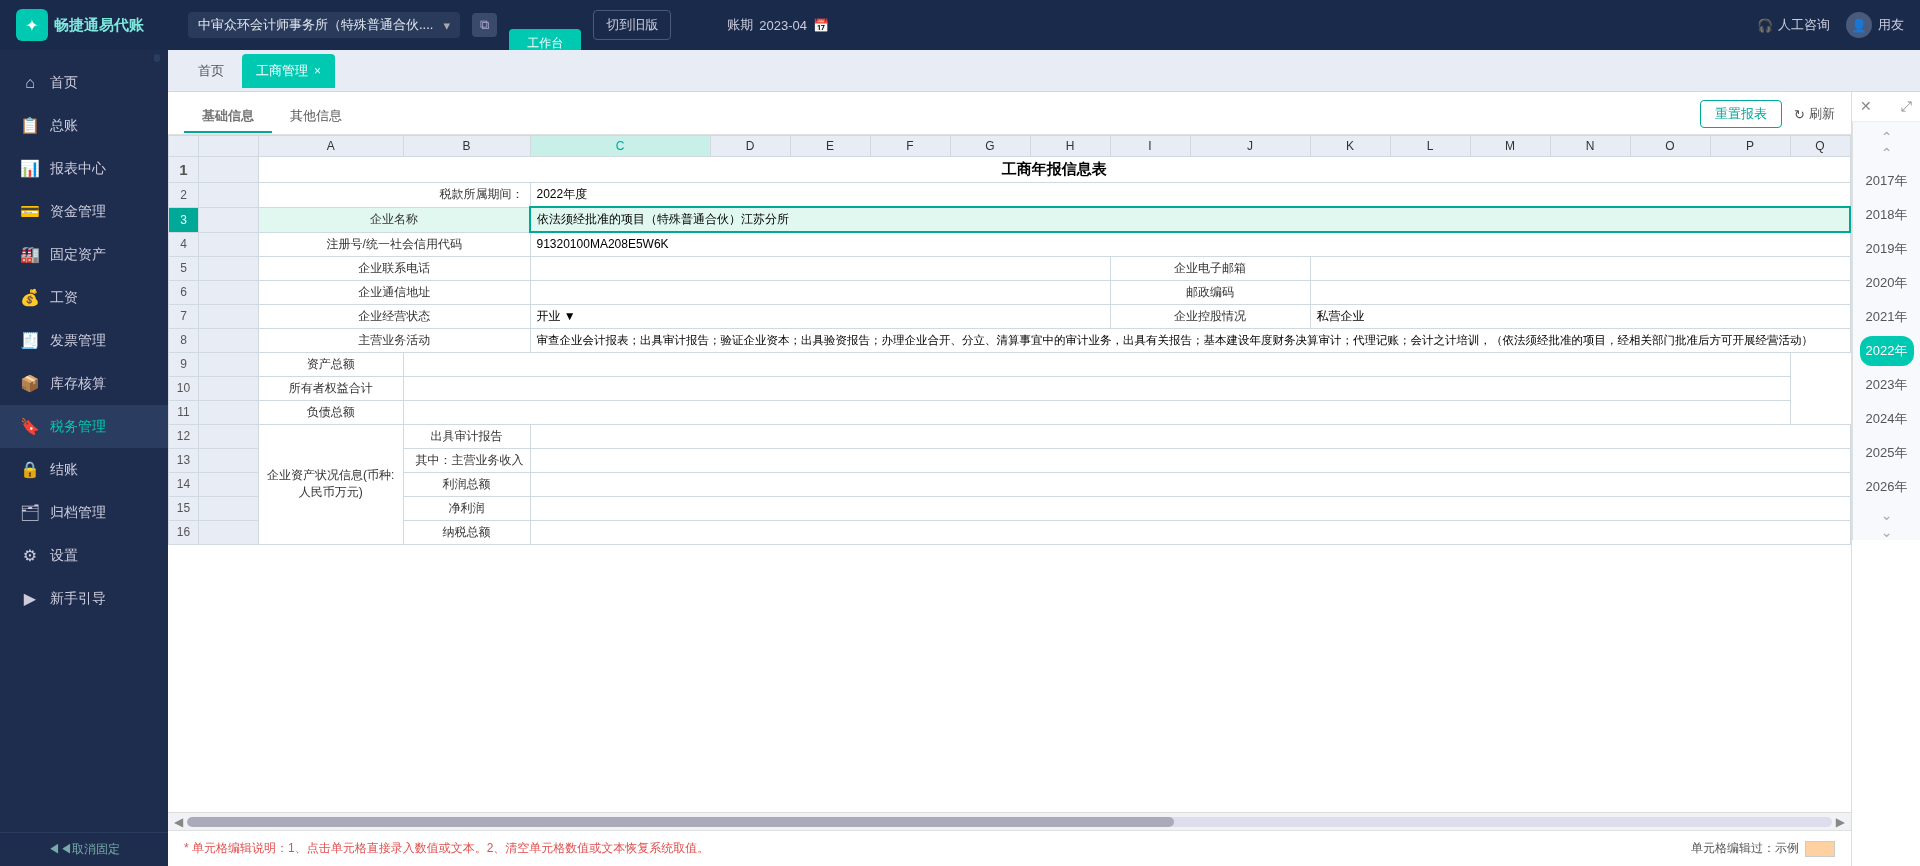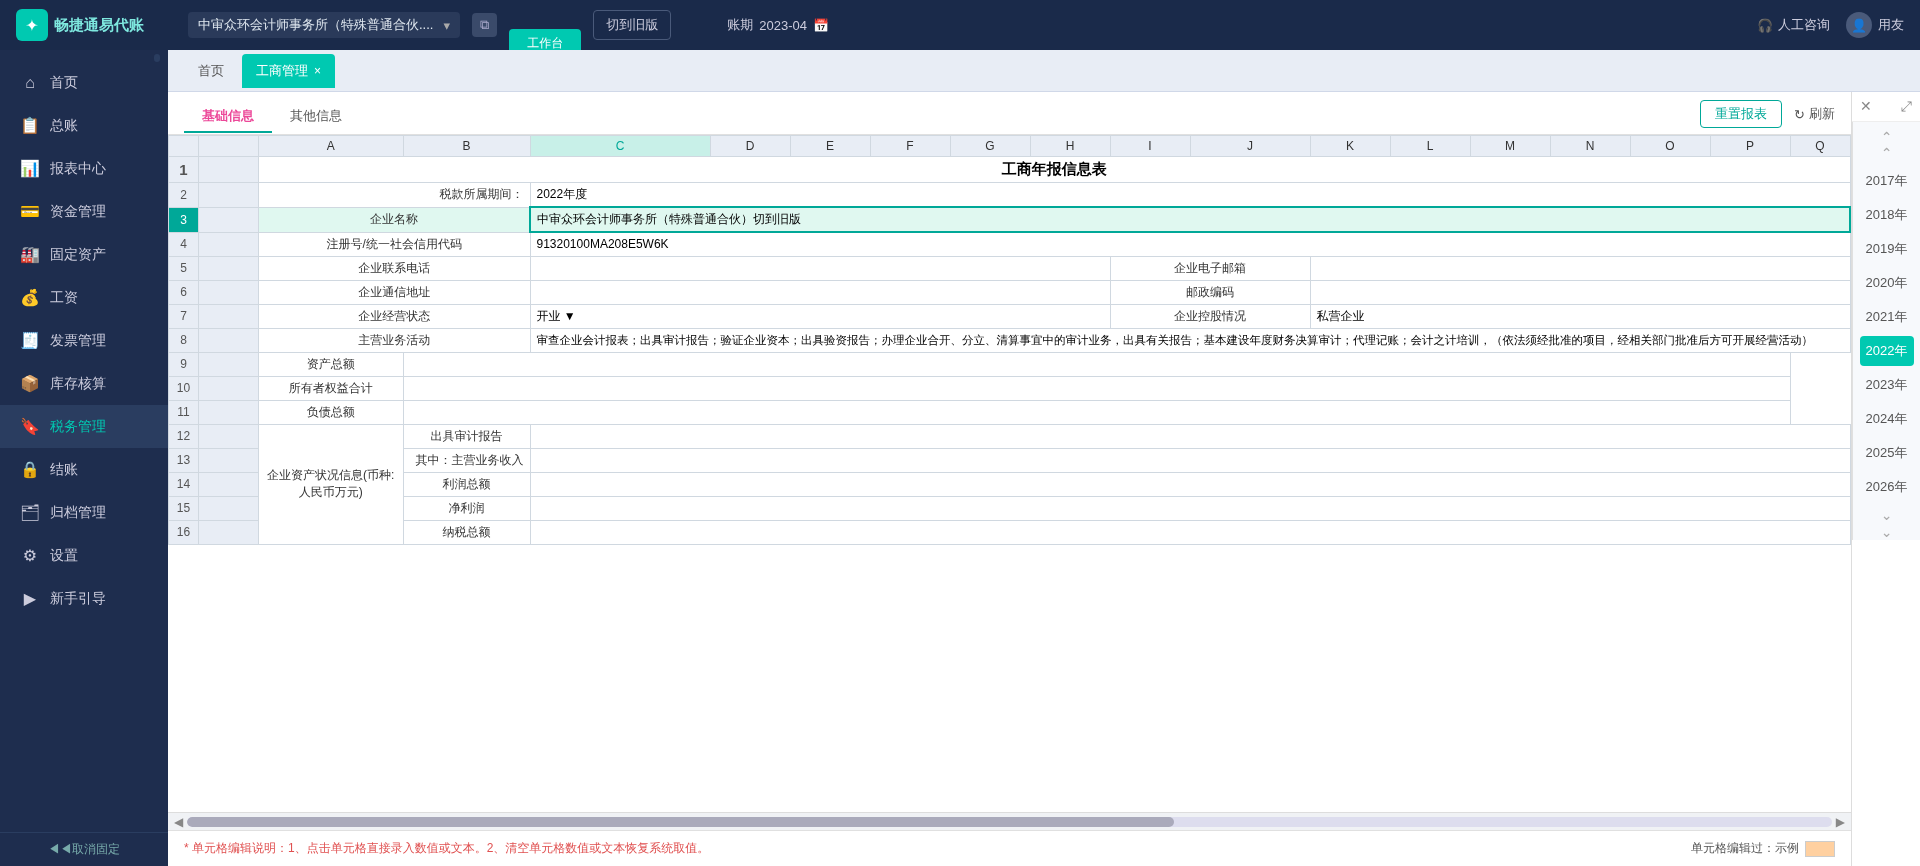--- a/index.html
+++ b/index.html
@@ -79,21 +79,21 @@
     .sub-tabs {
       display: flex; align-items: center; border-bottom: 1px solid #e0e0e0;
       padding: 8px 16px 0; gap: 0; background: #fff;
       justify-content: space-between;
     }
     .sub-tabs-left { display: flex; gap: 0; }
     .sub-tab {
       padding: 6px 18px; cursor: pointer; font-size: 13px;
       border-bottom: 2px solid transparent; color: #555;
     }
-    .sub-tab.active { color: #ec4899; border-bottom: 2px solid #00a898; font-weight: bold; }
+    .sub-tab.active { color: #737373; border-bottom: 2px solid #00a898; font-weight: bold; }
     .sub-tabs-right { display: flex; align-items: center; gap: 12px; padding-bottom: 6px; }
     .reset-report-btn {
       border: 1px solid #00a898; color: #00a898; background: #fff;
       border-radius: 4px; padding: 4px 14px; cursor: pointer; font-size: 13px;
     }
     .refresh-btn { display: flex; align-items: center; gap: 4px; color: #555; cursor: pointer; font-size: 13px; }
 
     
     .spreadsheet-wrapper { flex: 1; overflow: hidden; display: flex; flex-direction: column; }
     .spreadsheet-container { flex: 1; overflow: auto; position: relative; }
@@ -150,21 +150,21 @@
     
     .right-panel {
       width: 68px; background: #f7f9fc; border-left: 1px solid #e0e0e0;
       display: flex; flex-direction: column; align-items: center;
       padding-top: 8px; gap: 0; overflow-y: auto;
     }
     .year-item {
       width: 54px; padding: 6px 4px; text-align: center; cursor: pointer;
       font-size: 13px; color: #555; border-radius: 4px; margin: 2px 0;
     }
-    .year-item.active { background: #00c9b1; color: #fff; border-radius: 4px; text-align: center; }
+    .year-item.active { background: #00c9b1; color: #fff; border-radius: 12px; text-align: center; }
     .top-chevrons { display: flex; flex-direction: column; align-items: center; gap: 2px; margin-bottom: 4px; }
     .chevron-up, .chevron-down { color: #aaa; font-size: 14px; line-height: 1; cursor: pointer; }
   </style>
 </head>
 <body>
 
 <div class="topbar">
   <div class="logo">
     <div class="logo-icon">✦</div>
     <span class="logo-text">畅捷通易代账</span>
@@ -328,21 +328,21 @@
                   <td class="row-num">2</td>
                   <td style="background:#e8edf5;"></td>
                   <td colspan="2" class="label-cell" style="text-align:right;">税款所属期间：</td>
                   <td colspan="15">2022年度</td>
                 </tr>
 
                 <tr style="background:#e0f8f0;">
                   <td class="row-num" style="background:#00a898; color:#fff;">3</td>
                   <td style="background:#e8edf5;"></td>
                   <td colspan="2" class="label-cell">企业名称</td>
-                  <td colspan="15" style="border: 2px solid #00a898;">中审众环会计师事务所（特殊普通合伙）切到旧版</td>
+                  <td colspan="15" style="border: 2px solid #00a898;">依法须经批准的项目（特殊普通合伙）江苏分所</td>
                 </tr>
 
                 <tr>
                   <td class="row-num">4</td>
                   <td style="background:#e8edf5;"></td>
                   <td colspan="2" class="label-cell">注册号/统一社会信用代码</td>
                   <td colspan="15">91320100MA208E5W6K</td>
                 </tr>
 
                 <tr>

